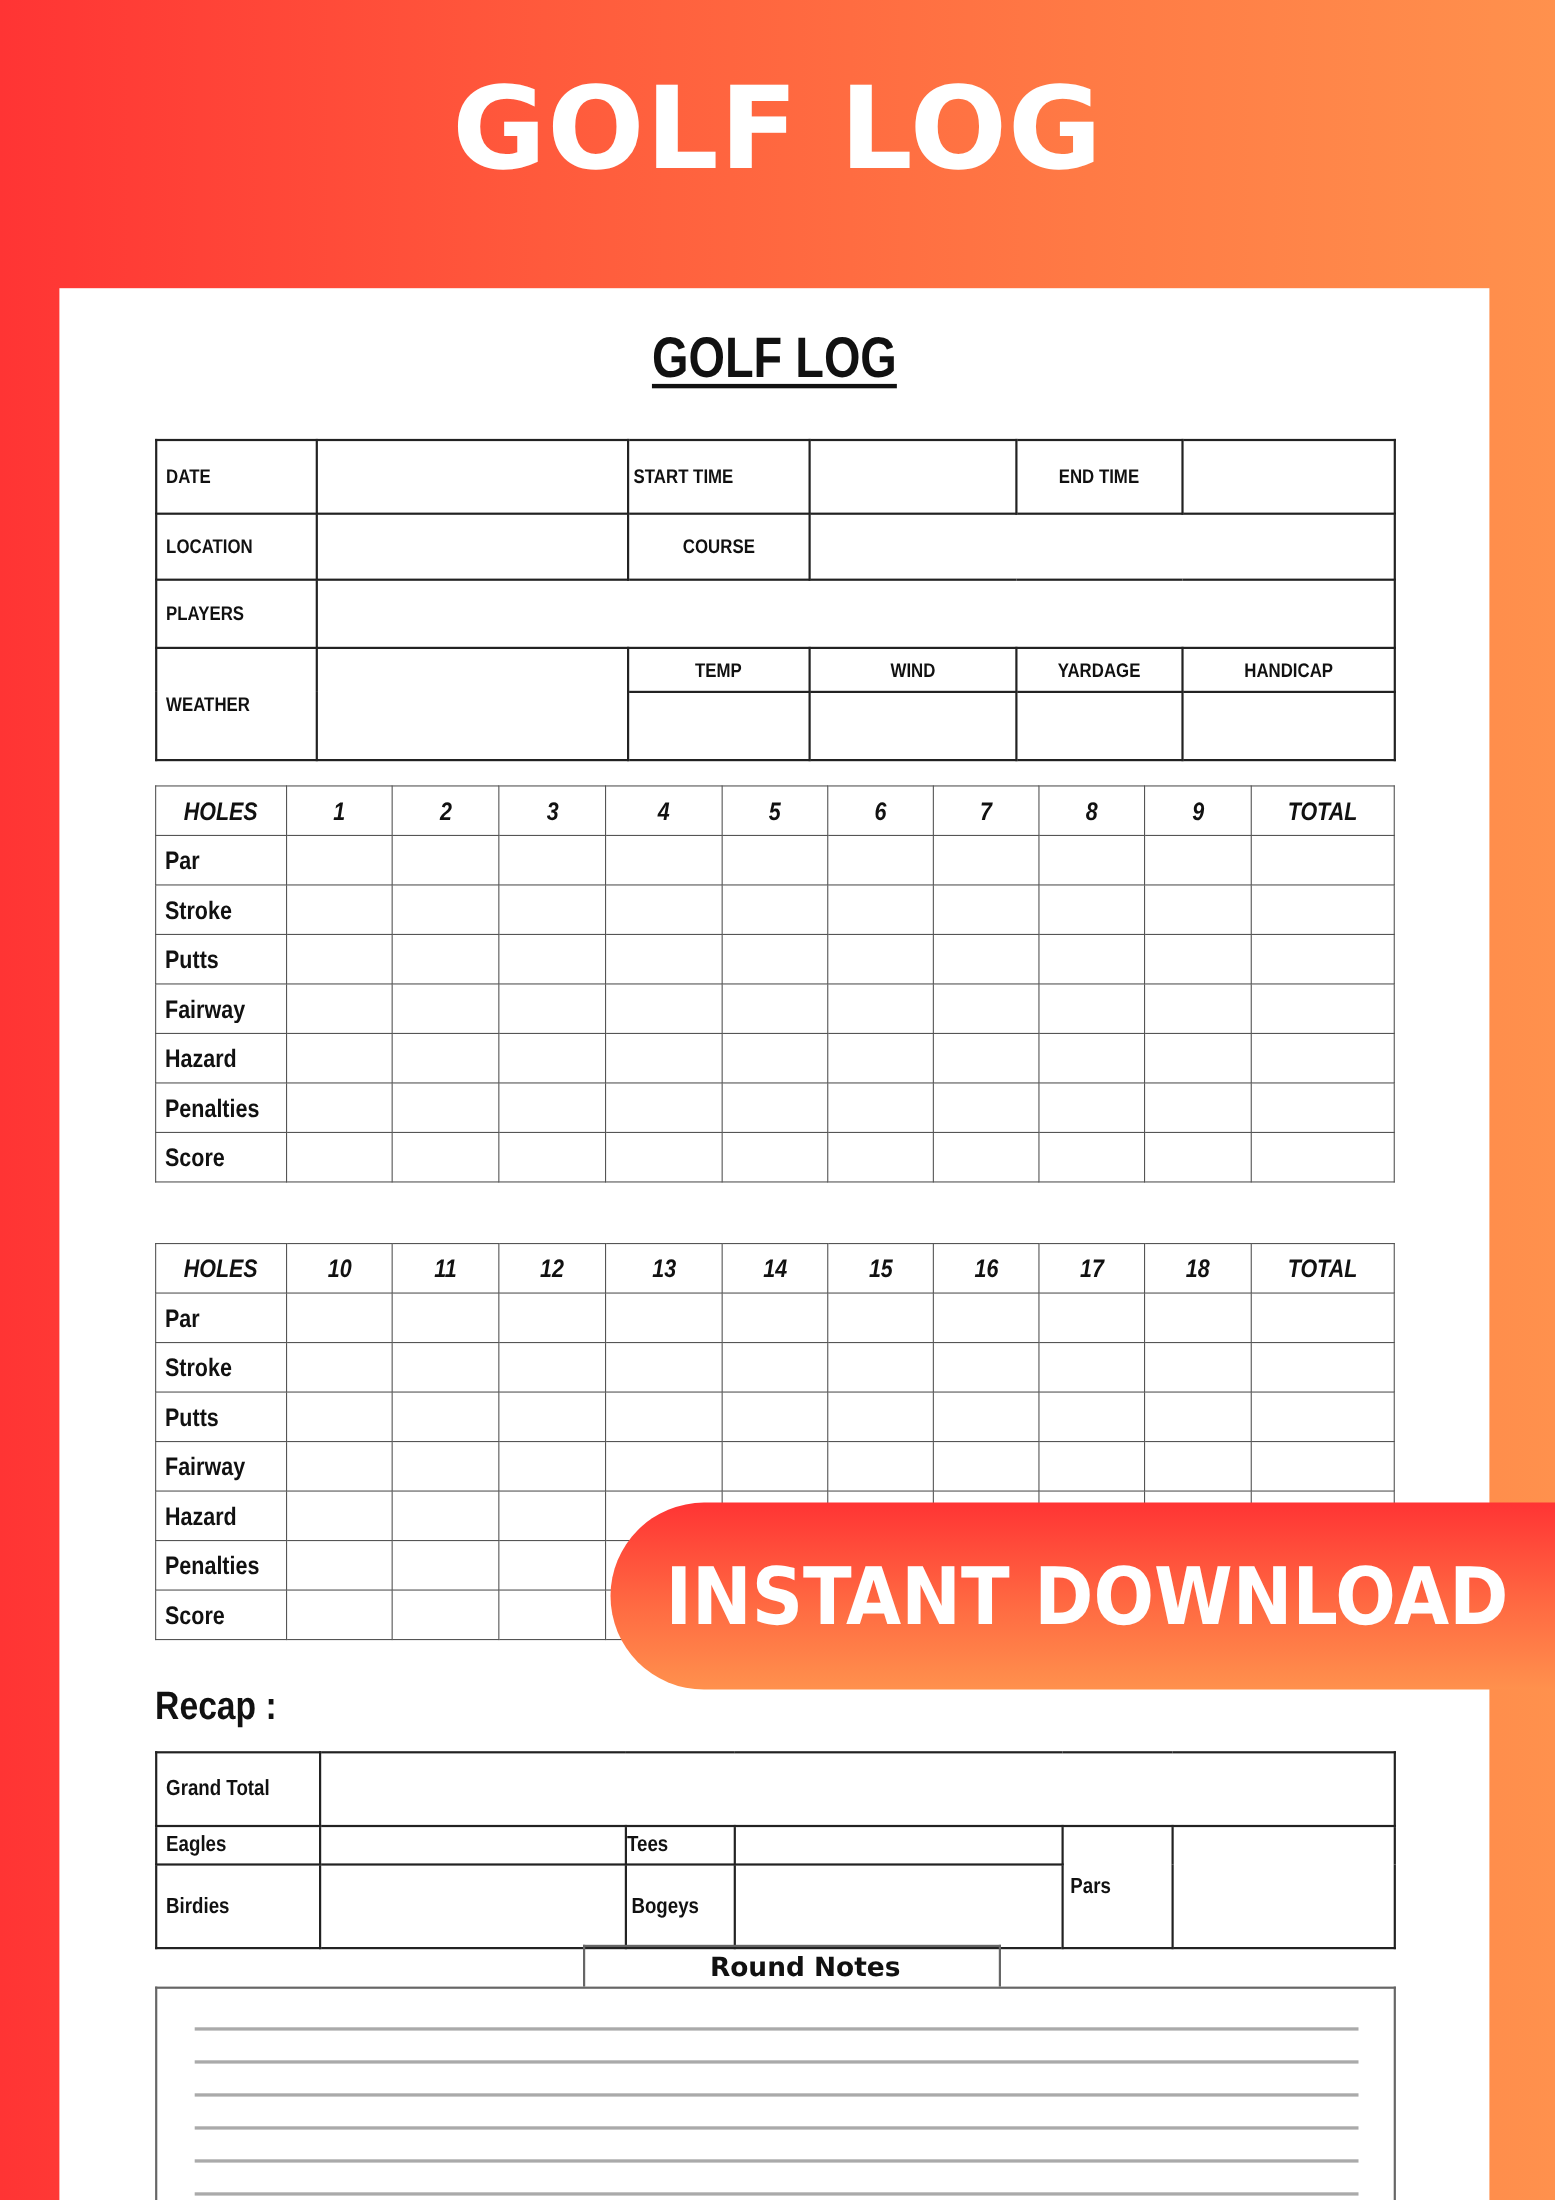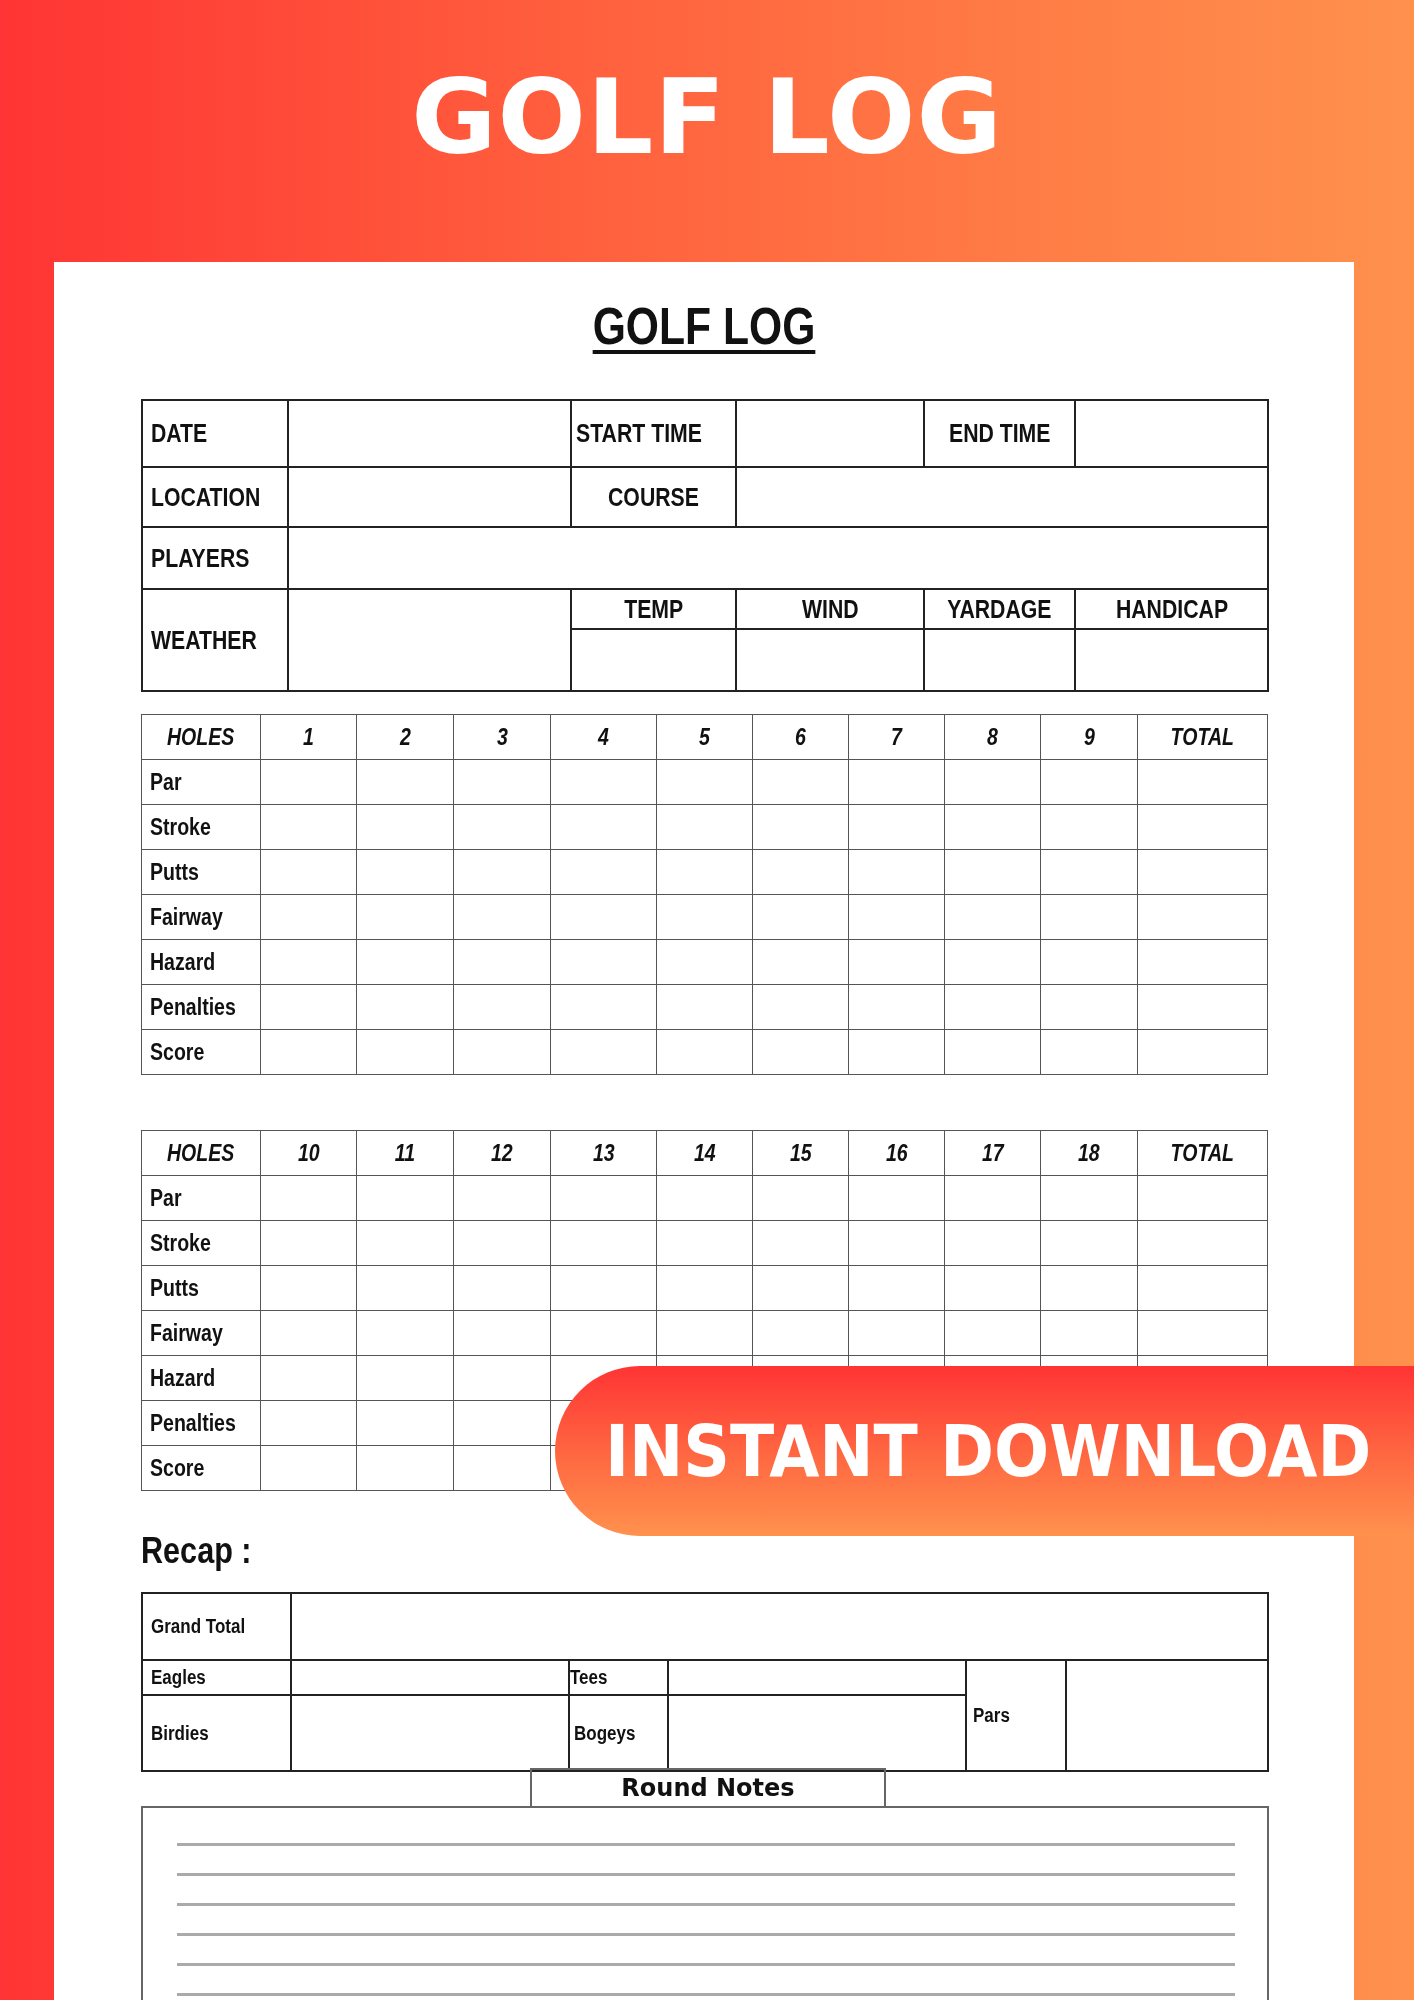--- a/index.html
+++ b/index.html
@@ -20,32 +20,32 @@
     position:absolute; left:0; top:34px; width:1300px; text-align:center;
     font-family:"Liberation Sans", sans-serif; font-weight:bold; font-size:52px;
     color:#111; transform:scaleX(0.82);
   }
   .sheet-title span { text-decoration:underline; text-decoration-thickness:4px; text-underline-offset:6px; }
   table { border-collapse:collapse; table-layout:fixed; position:absolute; }
   td { border:2px solid #222; padding:0; color:#111; font-weight:bold;
        font-family:"Liberation Sans", sans-serif; }
   .cond { display:inline-block; transform:scaleX(0.85); transform-origin:left center; white-space:nowrap; }
   .condc { display:inline-block; transform:scaleX(0.85); transform-origin:center center; white-space:nowrap; }
-  .info td { font-size:25px;margin-top:36px; }
+  .info td { font-size:18px;margin-top:36px; }
   .info td.lbl { padding-left:8px; }
   .info td.c { text-align:center; }
   .score td { border:1.5px solid #555; font-size:23px; height:44px; }
   .score td.lbl { padding-left:10px; }
   .score tr.hdr td { text-align:center;font-style:italic; }
   .recap-title { position:absolute; left:141px; top:1530px; font-size:36px; font-weight:bold; color:#111; }
   .recap td { font-size:20px; padding-left:8px; }
   .notes-tab {
     position:absolute; left:530px; top:1768px; width:352px; height:36px;
     border:2px solid #666; border-bottom:none; text-align:center;
-    font-family:"DejaVu Sans", sans-serif; font-weight:bold; font-size:24px; line-height:36px; color:#111;
+    font-family:"DejaVu Sans", sans-serif; font-weight:bold; font-size:24px; line-height:36px; color:#111;padding-left:24px;
   }
   .notes-box {
     position:absolute; left:141px; top:1806px; width:1124px; height:200px;
     border:2px solid #666; border-bottom:none;
   }
   .note-line { position:absolute; left:34px; width:1058px; height:3px; background:#aaa; }
   .promo {
     position:absolute; left:555px; top:1366px; width:900px; height:170px;
     border-radius:170px 0 0 170px;
     background: linear-gradient(180deg, #ff3434 0%, #ff6a42 55%, #ff914d 100%);

